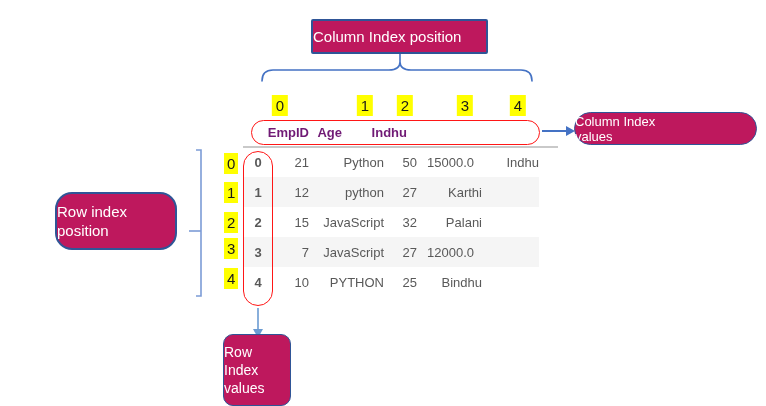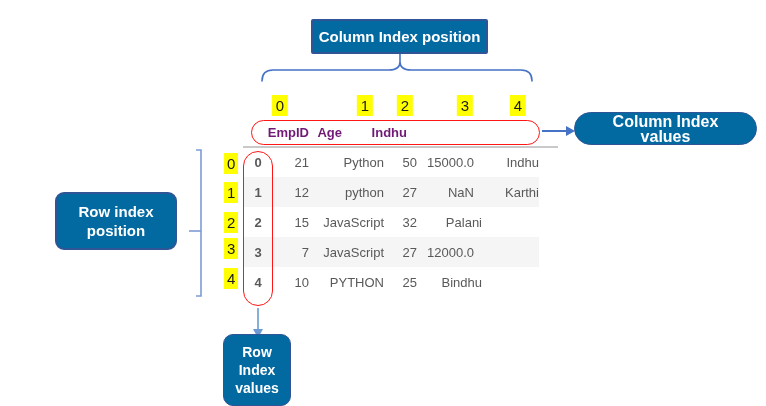--- a/index.html
+++ b/index.html
@@ -4,28 +4,28 @@
 <style>
   html,body{margin:0;padding:0;background:#fff;}
   .canvas{
     position:relative;width:766px;height:406px;background:#ffffff;
     font-family:"Liberation Sans",sans-serif;overflow:hidden;
   }
   svg.overlay{position:absolute;left:0;top:0;pointer-events:none;}
 
   
   .bluebox{
-    position:absolute;background:#0369a1;border:2px solid #2F5597;
-    color:#fff;display:flex;flex-direction:column;align-items:center;
-    justify-content:center;text-align:center;box-sizing:border-box;font-weight:bold;
+    position:absolute;background:#be185d;border:2px solid #2F5597;
+    color:#fff;display:flex;flex-direction:column;align-items:flex-start;
+    justify-content:center;text-align:center;box-sizing:border-box;
   }
   .bluebox .ln{display:block;}
   #box-col-pos{left:311px;top:19px;width:177px;height:35px;border-radius:2px;font-size:15px;}
-  #box-col-val{left:574px;top:112px;width:183px;height:33px;border-radius:17px;font-size:16px;line-height:15px;border-width:1.5px;}
-  #box-row-pos{left:55px;top:192px;width:122px;height:58px;border-radius:9px;font-size:15px;line-height:19px;}
+  #box-col-val{left:574px;top:112px;width:183px;height:33px;border-radius:17px;font-size:13px;line-height:15px;border-width:1.5px;}
+  #box-row-pos{left:55px;top:192px;width:122px;height:58px;border-radius:17px;font-size:15px;line-height:19px;}
   #box-row-val{left:223px;top:334px;width:68px;height:72px;border-radius:10px;font-size:14px;line-height:18px;border-width:1.5px;}
 
   
   .hl{
     position:absolute;background:#FFFF00;color:#1a1a1a;
     font-size:15px;line-height:21px;height:21px;padding:0 4px;
     transform:translateX(-50%);
   }
   .hl.rowhl{transform:none;padding:0 3px;}
 
@@ -100,21 +100,20 @@
         <div class="cell c-1">Python</div>
         <div class="cell c-2">50</div>
         <div class="cell c-3">15000.0</div>
         <div class="cell c-4">Indhu</div>
       </div>
       <div class="row stripe">
         <div class="cell c-idx">1</div>
         <div class="cell c-0">12</div>
         <div class="cell c-1">python</div>
         <div class="cell c-2">27</div>
-        <div class="cell c-3">NaN</div>
         <div class="cell c-4">Karthi</div>
       </div>
       <div class="row">
         <div class="cell c-idx">2</div>
         <div class="cell c-0">15</div>
         <div class="cell c-1">JavaScript</div>
         <div class="cell c-2">32</div>
         <div class="cell c-4">Palani</div>
       </div>
       <div class="row stripe">

